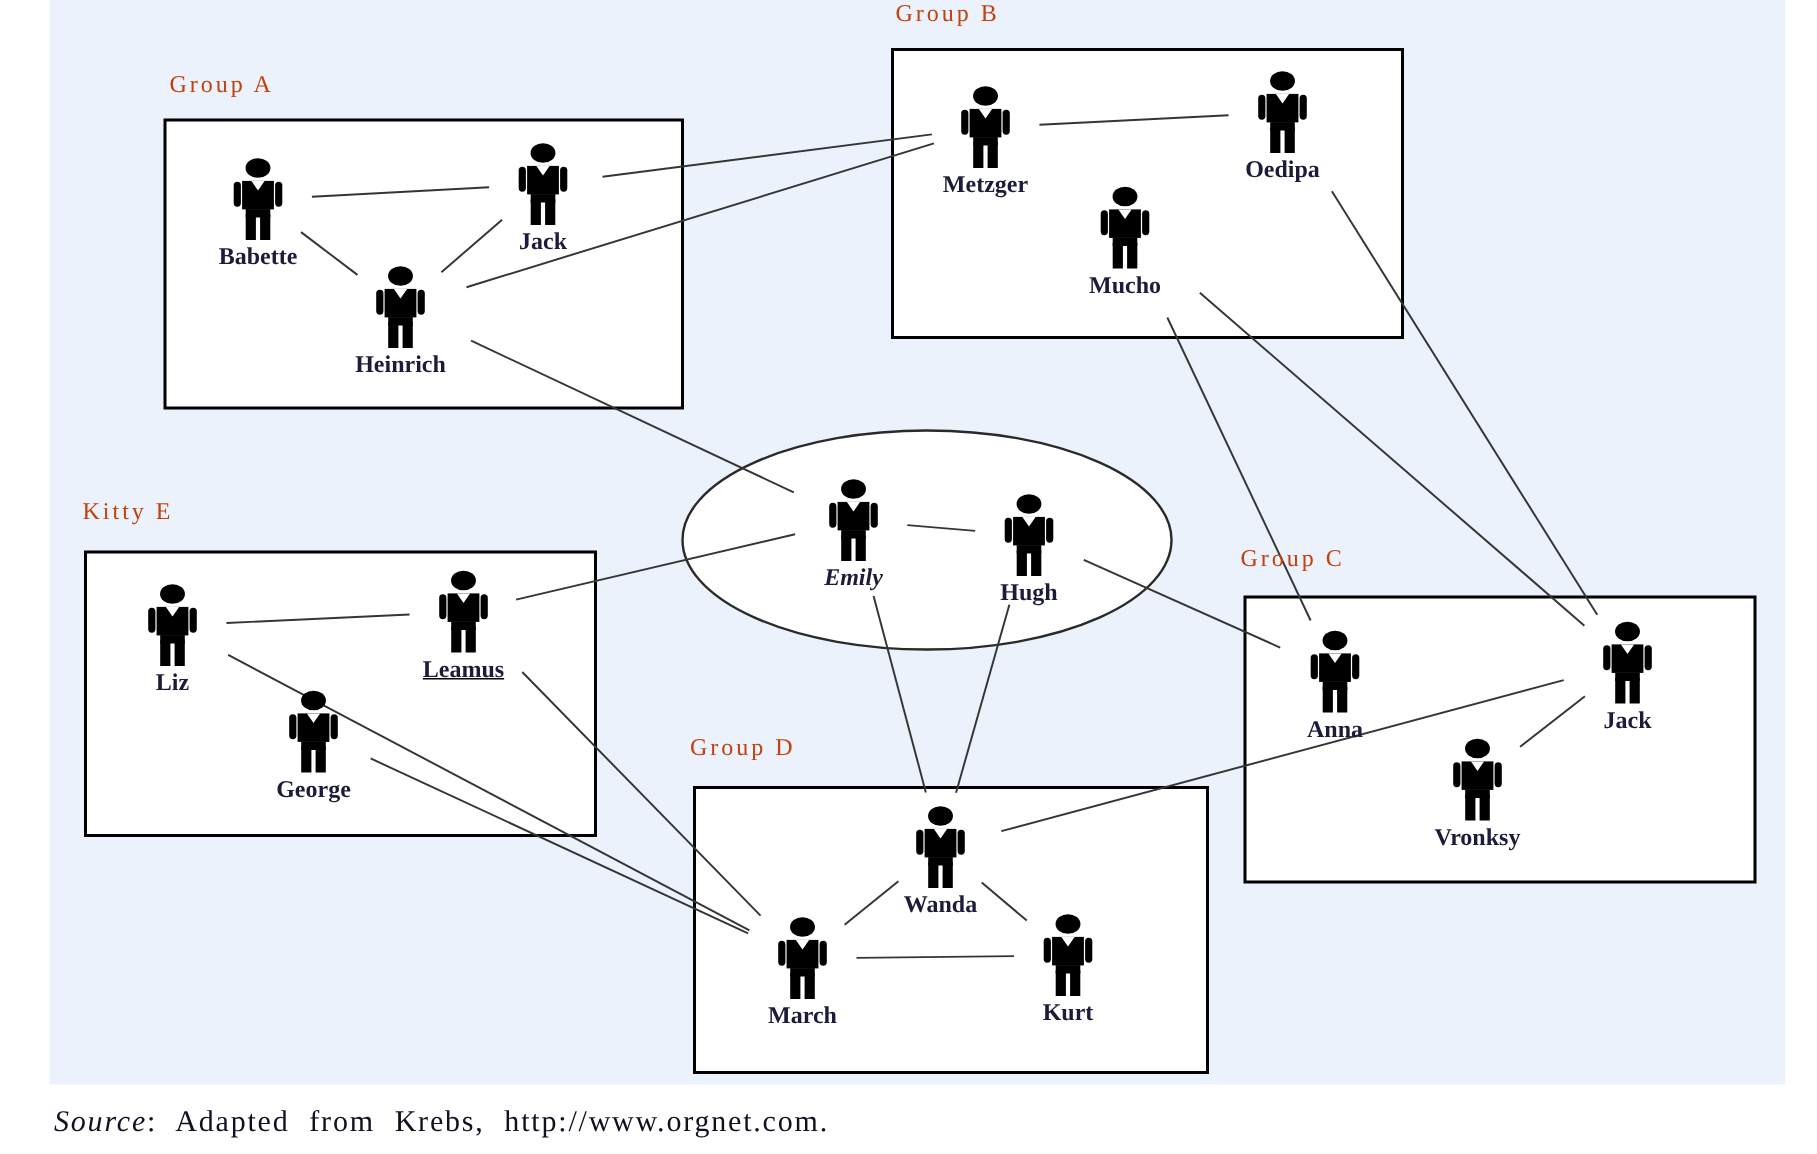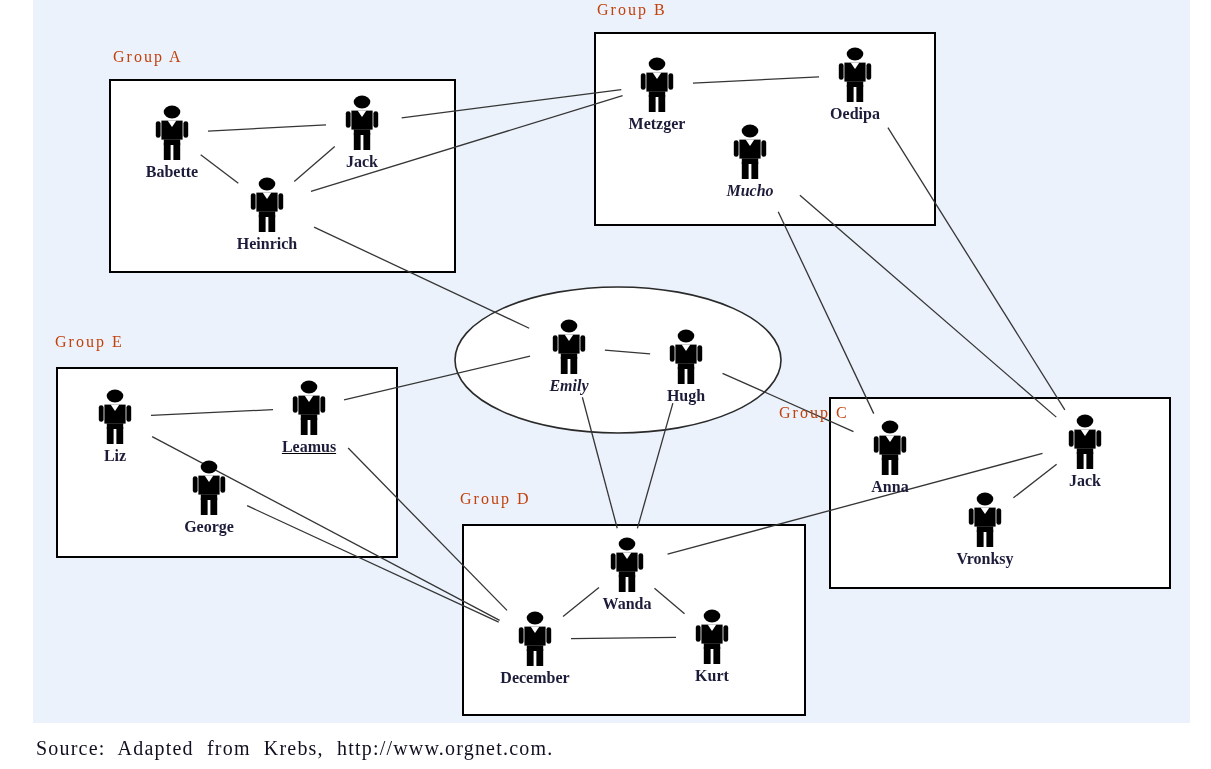--- a/index.html
+++ b/index.html
@@ -20,21 +20,21 @@
   .person { position:absolute; width:84px; text-align:center; }
   .person svg { display:block; margin:0 auto; }
   .person .plabel {
     font-size:16px; font-weight:bold; color:#1c1c3a; line-height:1.1;
     margin-top:1px; white-space:nowrap;
   }
   .source {
     position:absolute; left:36px; top:737px; font-size:20px; color:#101020;
     letter-spacing:1.2px; word-spacing:7px; white-space:nowrap;
   }
-  .source .src-word { }
+  .source .src-word { font-style:italic; }
 </style>
 </head>
 <body>
 
 <div class="stage">
   <div class="panel"></div>
   <svg class="diagram" id="diagram-svg" width="1211" height="769">
       <rect x="110" y="80" width="345" height="192" fill="#ffffff" stroke="#000000" stroke-width="2"></rect>
       <rect x="595" y="33" width="340" height="192" fill="#ffffff" stroke="#000000" stroke-width="2"></rect>
       <rect x="830" y="398" width="340" height="190" fill="#ffffff" stroke="#000000" stroke-width="2"></rect>
@@ -62,23 +62,23 @@
       <line x1="799.9000452579473" y1="195.19705410389471" x2="1056.269670912091" y2="417.1289688492727" stroke="#353535" stroke-width="1.3"></line>
       <line x1="887.9242462605076" y1="127.53564512002733" x2="1064.820623259689" y2="409.8007336361123" stroke="#353535" stroke-width="1.3"></line>
       <line x1="1042.5057483379012" y1="453.412211690913" x2="667.562694768367" y2="554.1065252041285" stroke="#353535" stroke-width="1.3"></line>
       <line x1="152.13198749238708" y1="436.62690767454745" x2="499.6362023882028" y2="620.3077069766215" stroke="#353535" stroke-width="1.3"></line>
       <line x1="348.1623975840151" y1="448.02882230932516" x2="507.0268588685606" y2="610.4079840647678" stroke="#353535" stroke-width="1.3"></line>
       <line x1="247.11030802595783" y1="505.65232058871055" x2="498.70446854670683" y2="622.18826610599" stroke="#353535" stroke-width="1.3"></line>
     </svg>
   <div id="overlay">
       <div class="group-label" style="left: 113px; top: 49px;">Group A</div>
       <div class="group-label" style="left: 597px; top: 2px;">Group B</div>
-      <div class="group-label" style="left: 779px; top: 365px; margin-top: 40px;">Group C</div>
+      <div class="group-label" style="left: 827px; top: 365px;">Group C</div>
       <div class="group-label" style="left: 460px; top: 491px;">Group D</div>
-      <div class="group-label" style="left: 55px; top: 334px;">Group E</div>
+      <div class="group-label" style="left: 55px; top: 334px;">Kitty E</div>
       <div class="person" style="left: 130px; top: 105px;">
         <svg width="38" height="57" viewBox="0 0 38 57">
           <ellipse cx="19" cy="7" rx="8.3" ry="6.5" fill="#000000"></ellipse>
           <rect x="8.4" y="15.6" width="21.2" height="19" fill="#000000"></rect>
           <path d="M14.6 15.6 L19 22 L23.4 15.6 Z" fill="#ffffff"></path>
           <rect x="2.8" y="16.2" width="4.8" height="16.6" rx="2.4" fill="#000000"></rect>
           <rect x="30.4" y="16.2" width="4.8" height="16.6" rx="2.4" fill="#000000"></rect>
           <rect x="10.8" y="34.4" width="16.4" height="5.6" fill="#000000"></rect>
           <rect x="10.8" y="38" width="6.8" height="17" fill="#000000"></rect>
           <rect x="20.4" y="38" width="6.8" height="17" fill="#000000"></rect>
@@ -130,21 +130,21 @@
           <rect x="8.4" y="15.6" width="21.2" height="19" fill="#000000"></rect>
           <path d="M14.6 15.6 L19 22 L23.4 15.6 Z" fill="#ffffff"></path>
           <rect x="2.8" y="16.2" width="4.8" height="16.6" rx="2.4" fill="#000000"></rect>
           <rect x="30.4" y="16.2" width="4.8" height="16.6" rx="2.4" fill="#000000"></rect>
           <rect x="10.8" y="34.4" width="16.4" height="5.6" fill="#000000"></rect>
           <rect x="10.8" y="38" width="6.8" height="17" fill="#000000"></rect>
           <rect x="20.4" y="38" width="6.8" height="17" fill="#000000"></rect>
         </svg>
         <div class="plabel">Oedipa</div>
       </div>
-      <div class="person" style="left: 708px; top: 124px; font-style: italic;">
+      <div class="person" style="left: 708px; top: 124px;">
         <svg width="38" height="57" viewBox="0 0 38 57">
           <ellipse cx="19" cy="7" rx="8.3" ry="6.5" fill="#000000"></ellipse>
           <rect x="8.4" y="15.6" width="21.2" height="19" fill="#000000"></rect>
           <path d="M14.6 15.6 L19 22 L23.4 15.6 Z" fill="#ffffff"></path>
           <rect x="2.8" y="16.2" width="4.8" height="16.6" rx="2.4" fill="#000000"></rect>
           <rect x="30.4" y="16.2" width="4.8" height="16.6" rx="2.4" fill="#000000"></rect>
           <rect x="10.8" y="34.4" width="16.4" height="5.6" fill="#000000"></rect>
           <rect x="10.8" y="38" width="6.8" height="17" fill="#000000"></rect>
           <rect x="20.4" y="38" width="6.8" height="17" fill="#000000"></rect>
         </svg>
@@ -271,21 +271,21 @@
         <svg width="38" height="57" viewBox="0 0 38 57">
           <ellipse cx="19" cy="7" rx="8.3" ry="6.5" fill="#000000"></ellipse>
           <rect x="8.4" y="15.6" width="21.2" height="19" fill="#000000"></rect>
           <path d="M14.6 15.6 L19 22 L23.4 15.6 Z" fill="#ffffff"></path>
           <rect x="2.8" y="16.2" width="4.8" height="16.6" rx="2.4" fill="#000000"></rect>
           <rect x="30.4" y="16.2" width="4.8" height="16.6" rx="2.4" fill="#000000"></rect>
           <rect x="10.8" y="34.4" width="16.4" height="5.6" fill="#000000"></rect>
           <rect x="10.8" y="38" width="6.8" height="17" fill="#000000"></rect>
           <rect x="20.4" y="38" width="6.8" height="17" fill="#000000"></rect>
         </svg>
-        <div class="plabel">December</div>
+        <div class="plabel">March</div>
       </div>
       <div class="person" style="left: 670px; top: 609px;">
         <svg width="38" height="57" viewBox="0 0 38 57">
           <ellipse cx="19" cy="7" rx="8.3" ry="6.5" fill="#000000"></ellipse>
           <rect x="8.4" y="15.6" width="21.2" height="19" fill="#000000"></rect>
           <path d="M14.6 15.6 L19 22 L23.4 15.6 Z" fill="#ffffff"></path>
           <rect x="2.8" y="16.2" width="4.8" height="16.6" rx="2.4" fill="#000000"></rect>
           <rect x="30.4" y="16.2" width="4.8" height="16.6" rx="2.4" fill="#000000"></rect>
           <rect x="10.8" y="34.4" width="16.4" height="5.6" fill="#000000"></rect>
           <rect x="10.8" y="38" width="6.8" height="17" fill="#000000"></rect>

